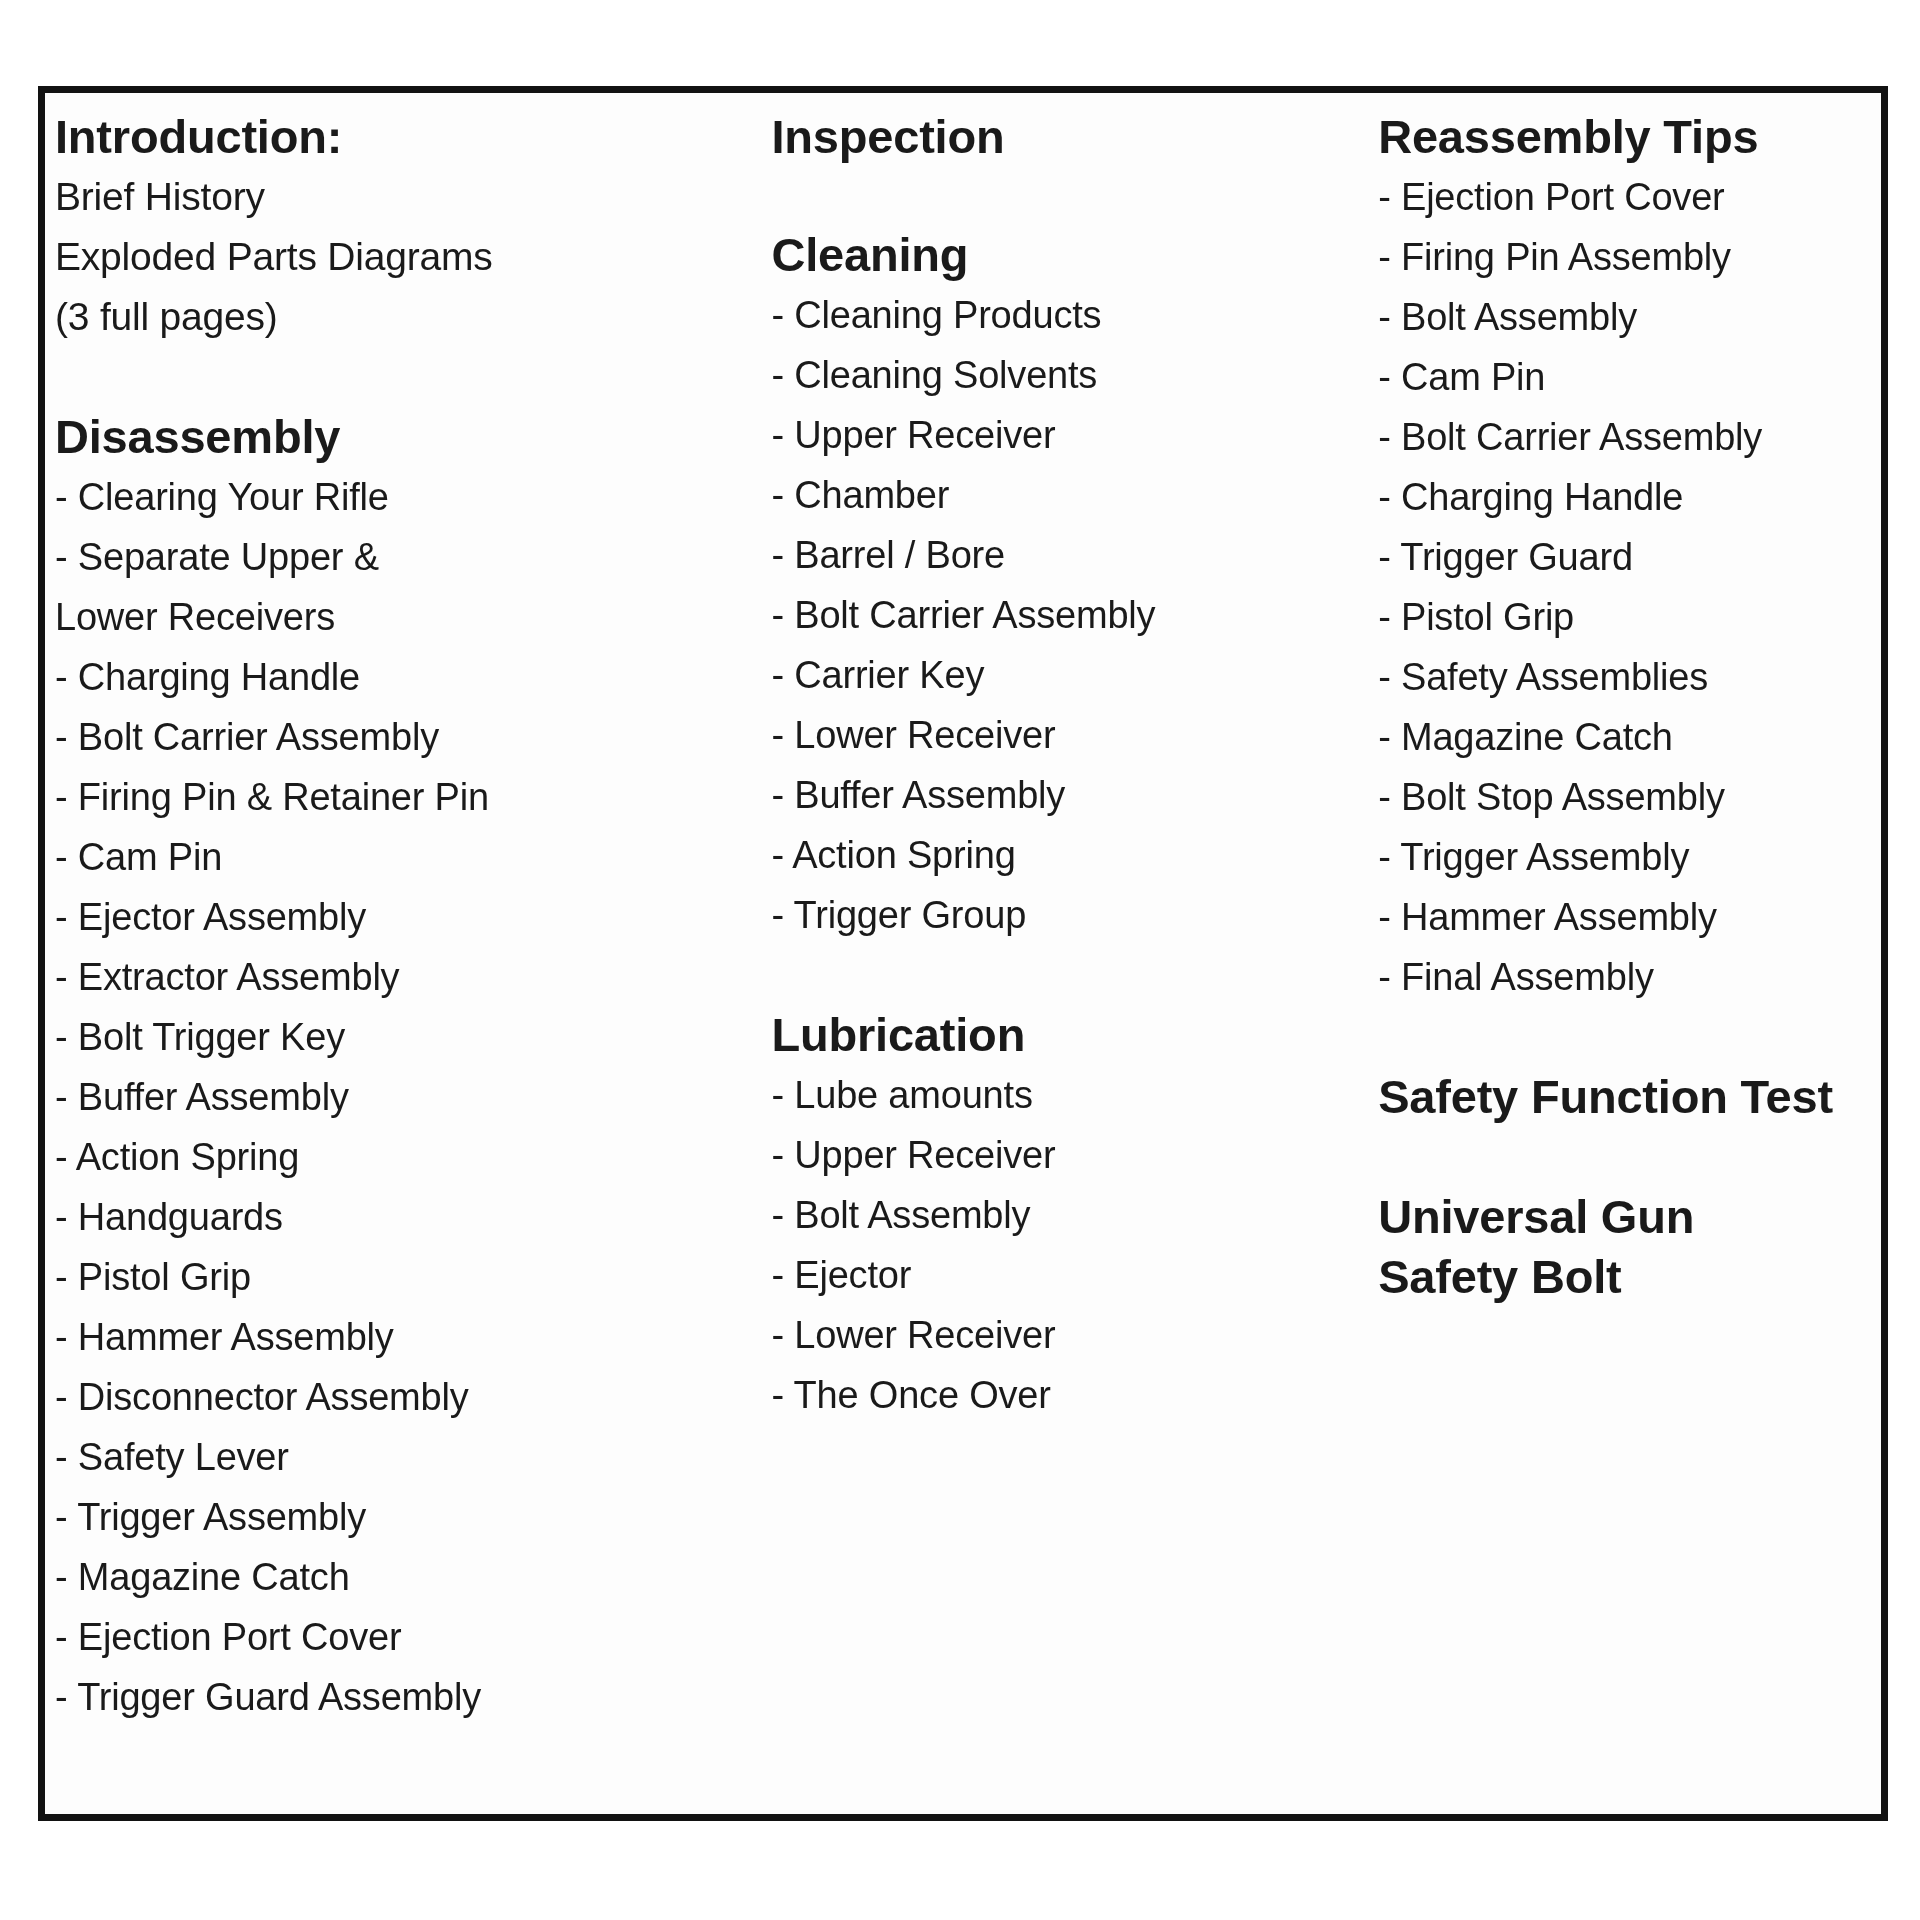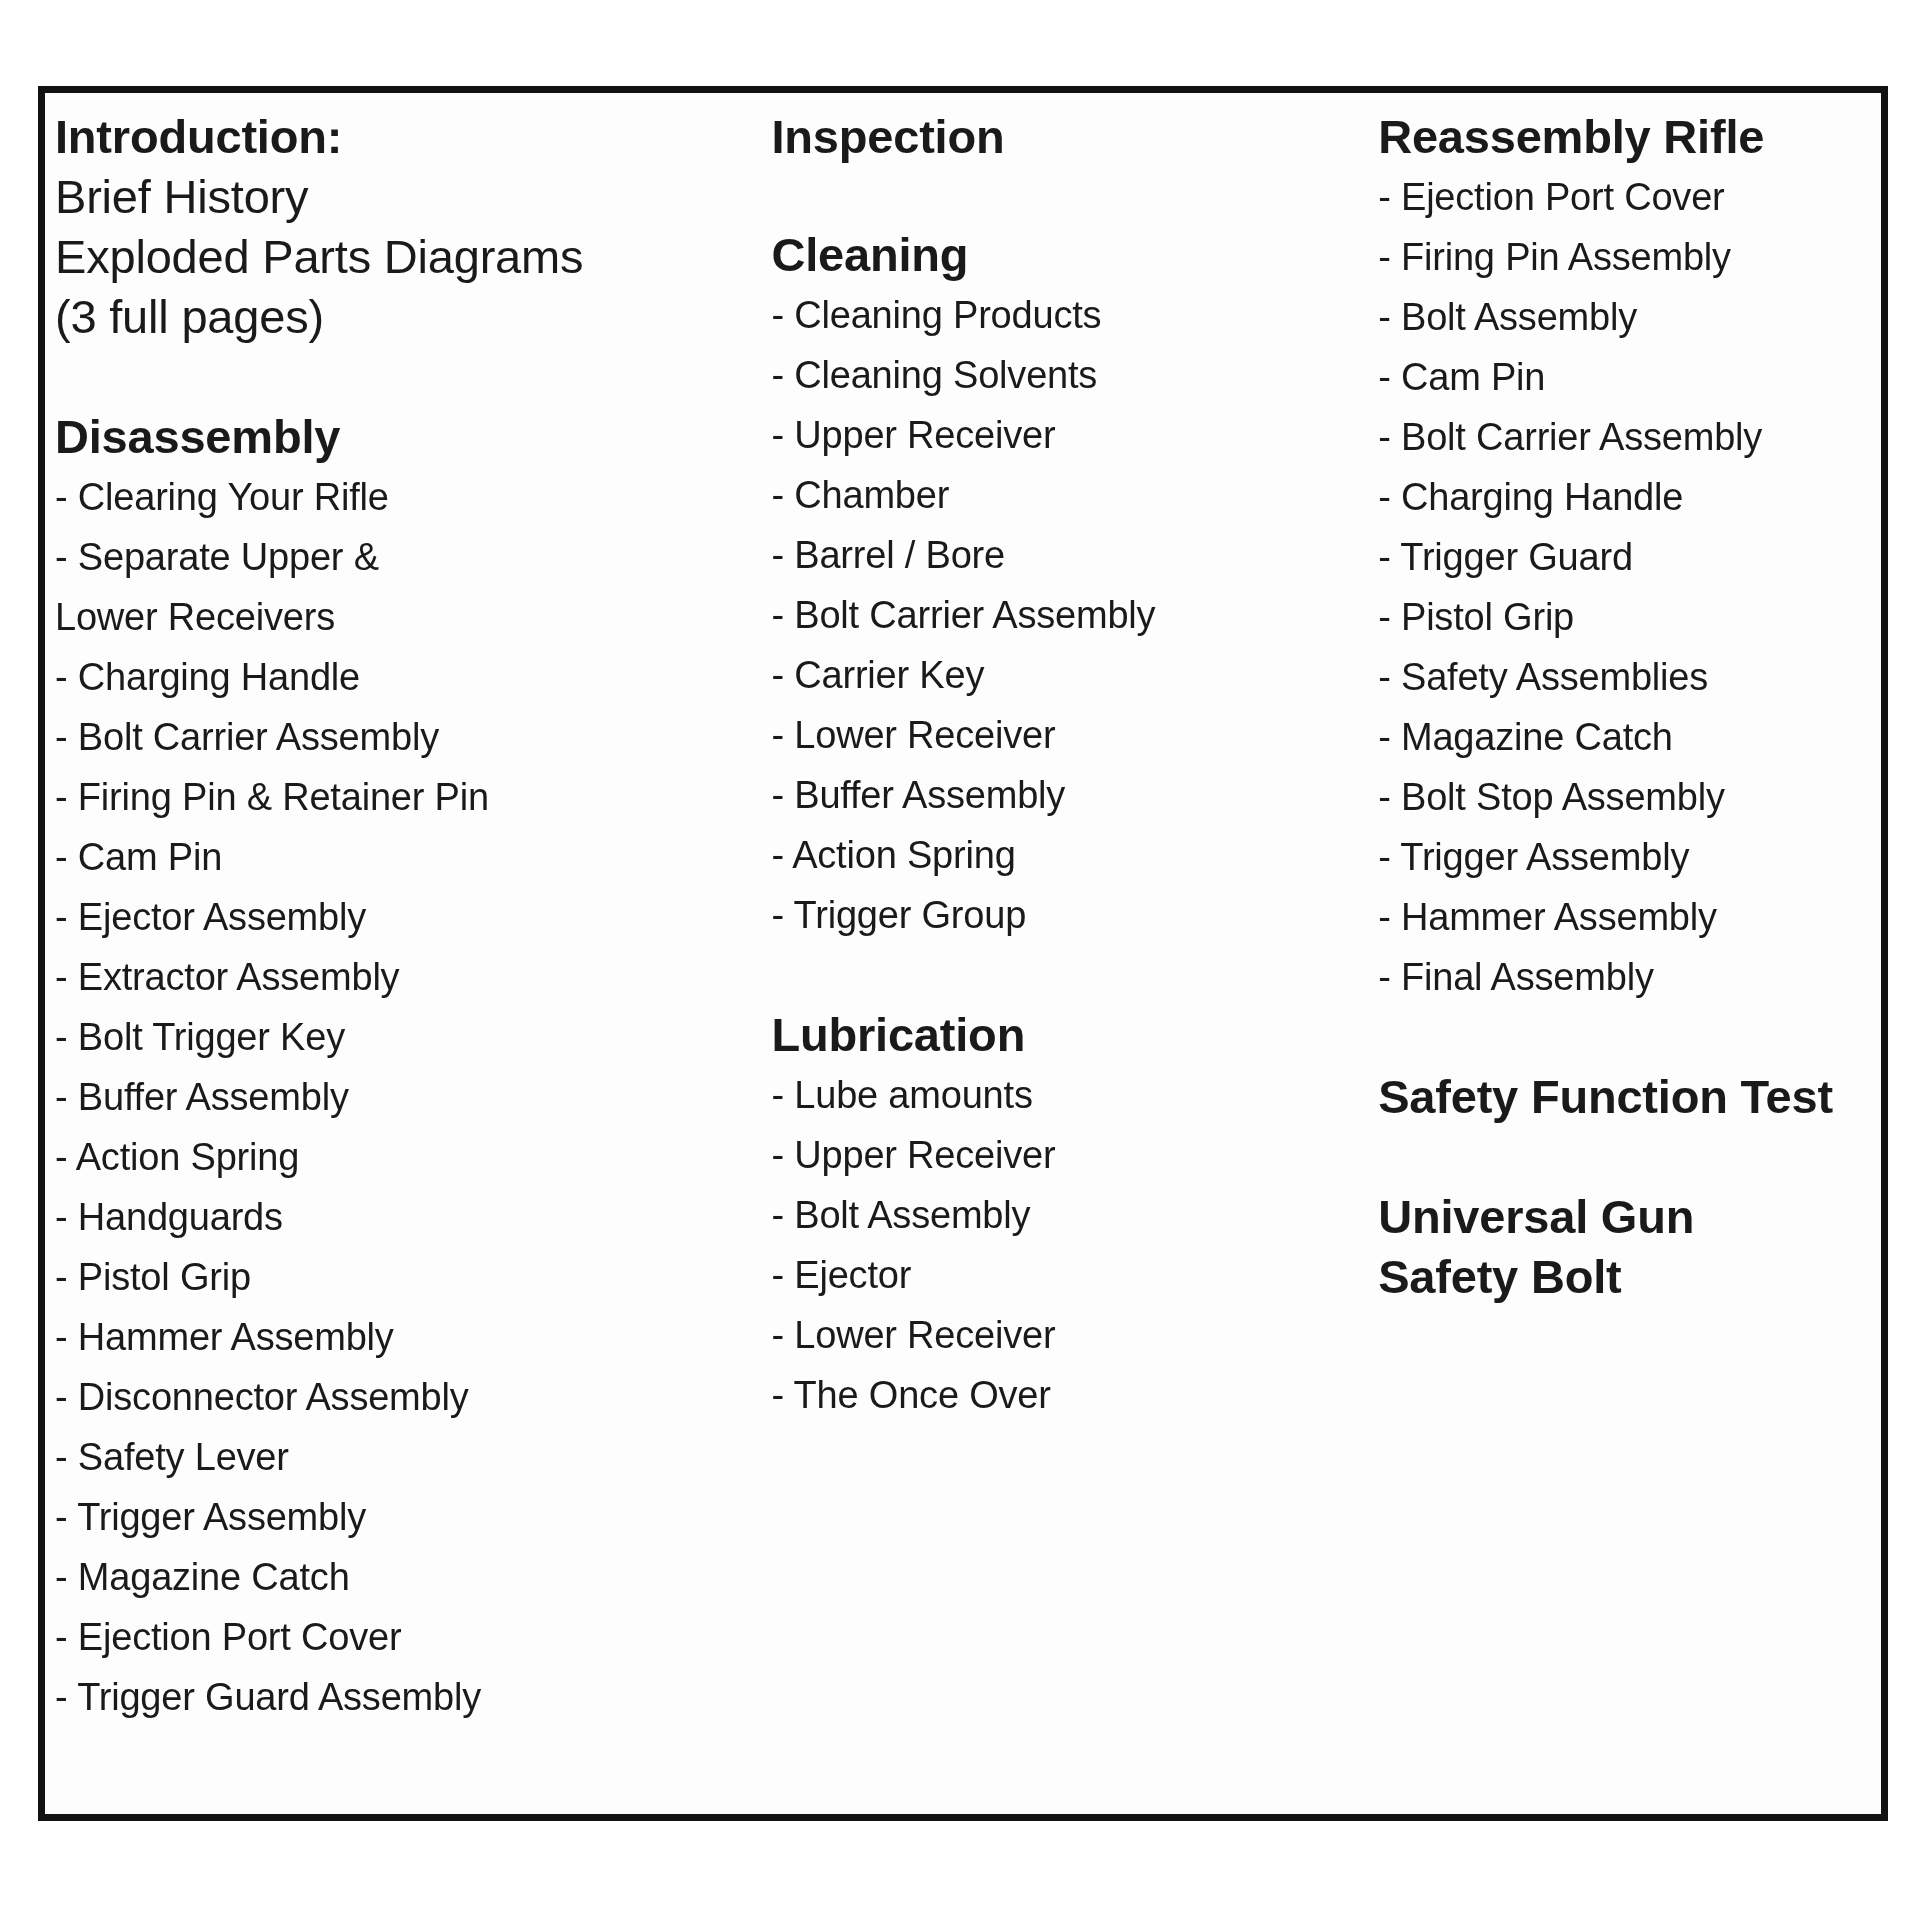--- a/index.html
+++ b/index.html
@@ -56,21 +56,21 @@
 
   
   .heading {
     font-size: 47px;
     font-weight: bold;
     line-height: 60px;
     letter-spacing: -0.2px;
     white-space: nowrap;
   }
   .plain {
-    font-size: 47px;
+    font-size: 39px;
     font-weight: normal;
     line-height: 60px;
     letter-spacing: -0.2px;
     white-space: nowrap;
   }
   .item {
     font-size: 38px;
     font-weight: normal;
     line-height: 60px;
     letter-spacing: -0.2px;
@@ -159,21 +159,21 @@
           <div class="item">- Ejector</div>
           <div class="item">- Lower Receiver</div>
           <div class="item">- The Once Over</div>
         </div>
 
       </div>
 
       <div class="col col-3">
 
         <div class="group">
-          <div class="heading">Reassembly Rifle</div>
+          <div class="heading">Reassembly Tips</div>
           <div class="item">- Ejection Port Cover</div>
           <div class="item">- Firing Pin Assembly</div>
           <div class="item">- Bolt Assembly</div>
           <div class="item">- Cam Pin</div>
           <div class="item">- Bolt Carrier Assembly</div>
           <div class="item">- Charging Handle</div>
           <div class="item">- Trigger Guard</div>
           <div class="item">- Pistol Grip</div>
           <div class="item">- Safety Assemblies</div>
           <div class="item">- Magazine Catch</div>

